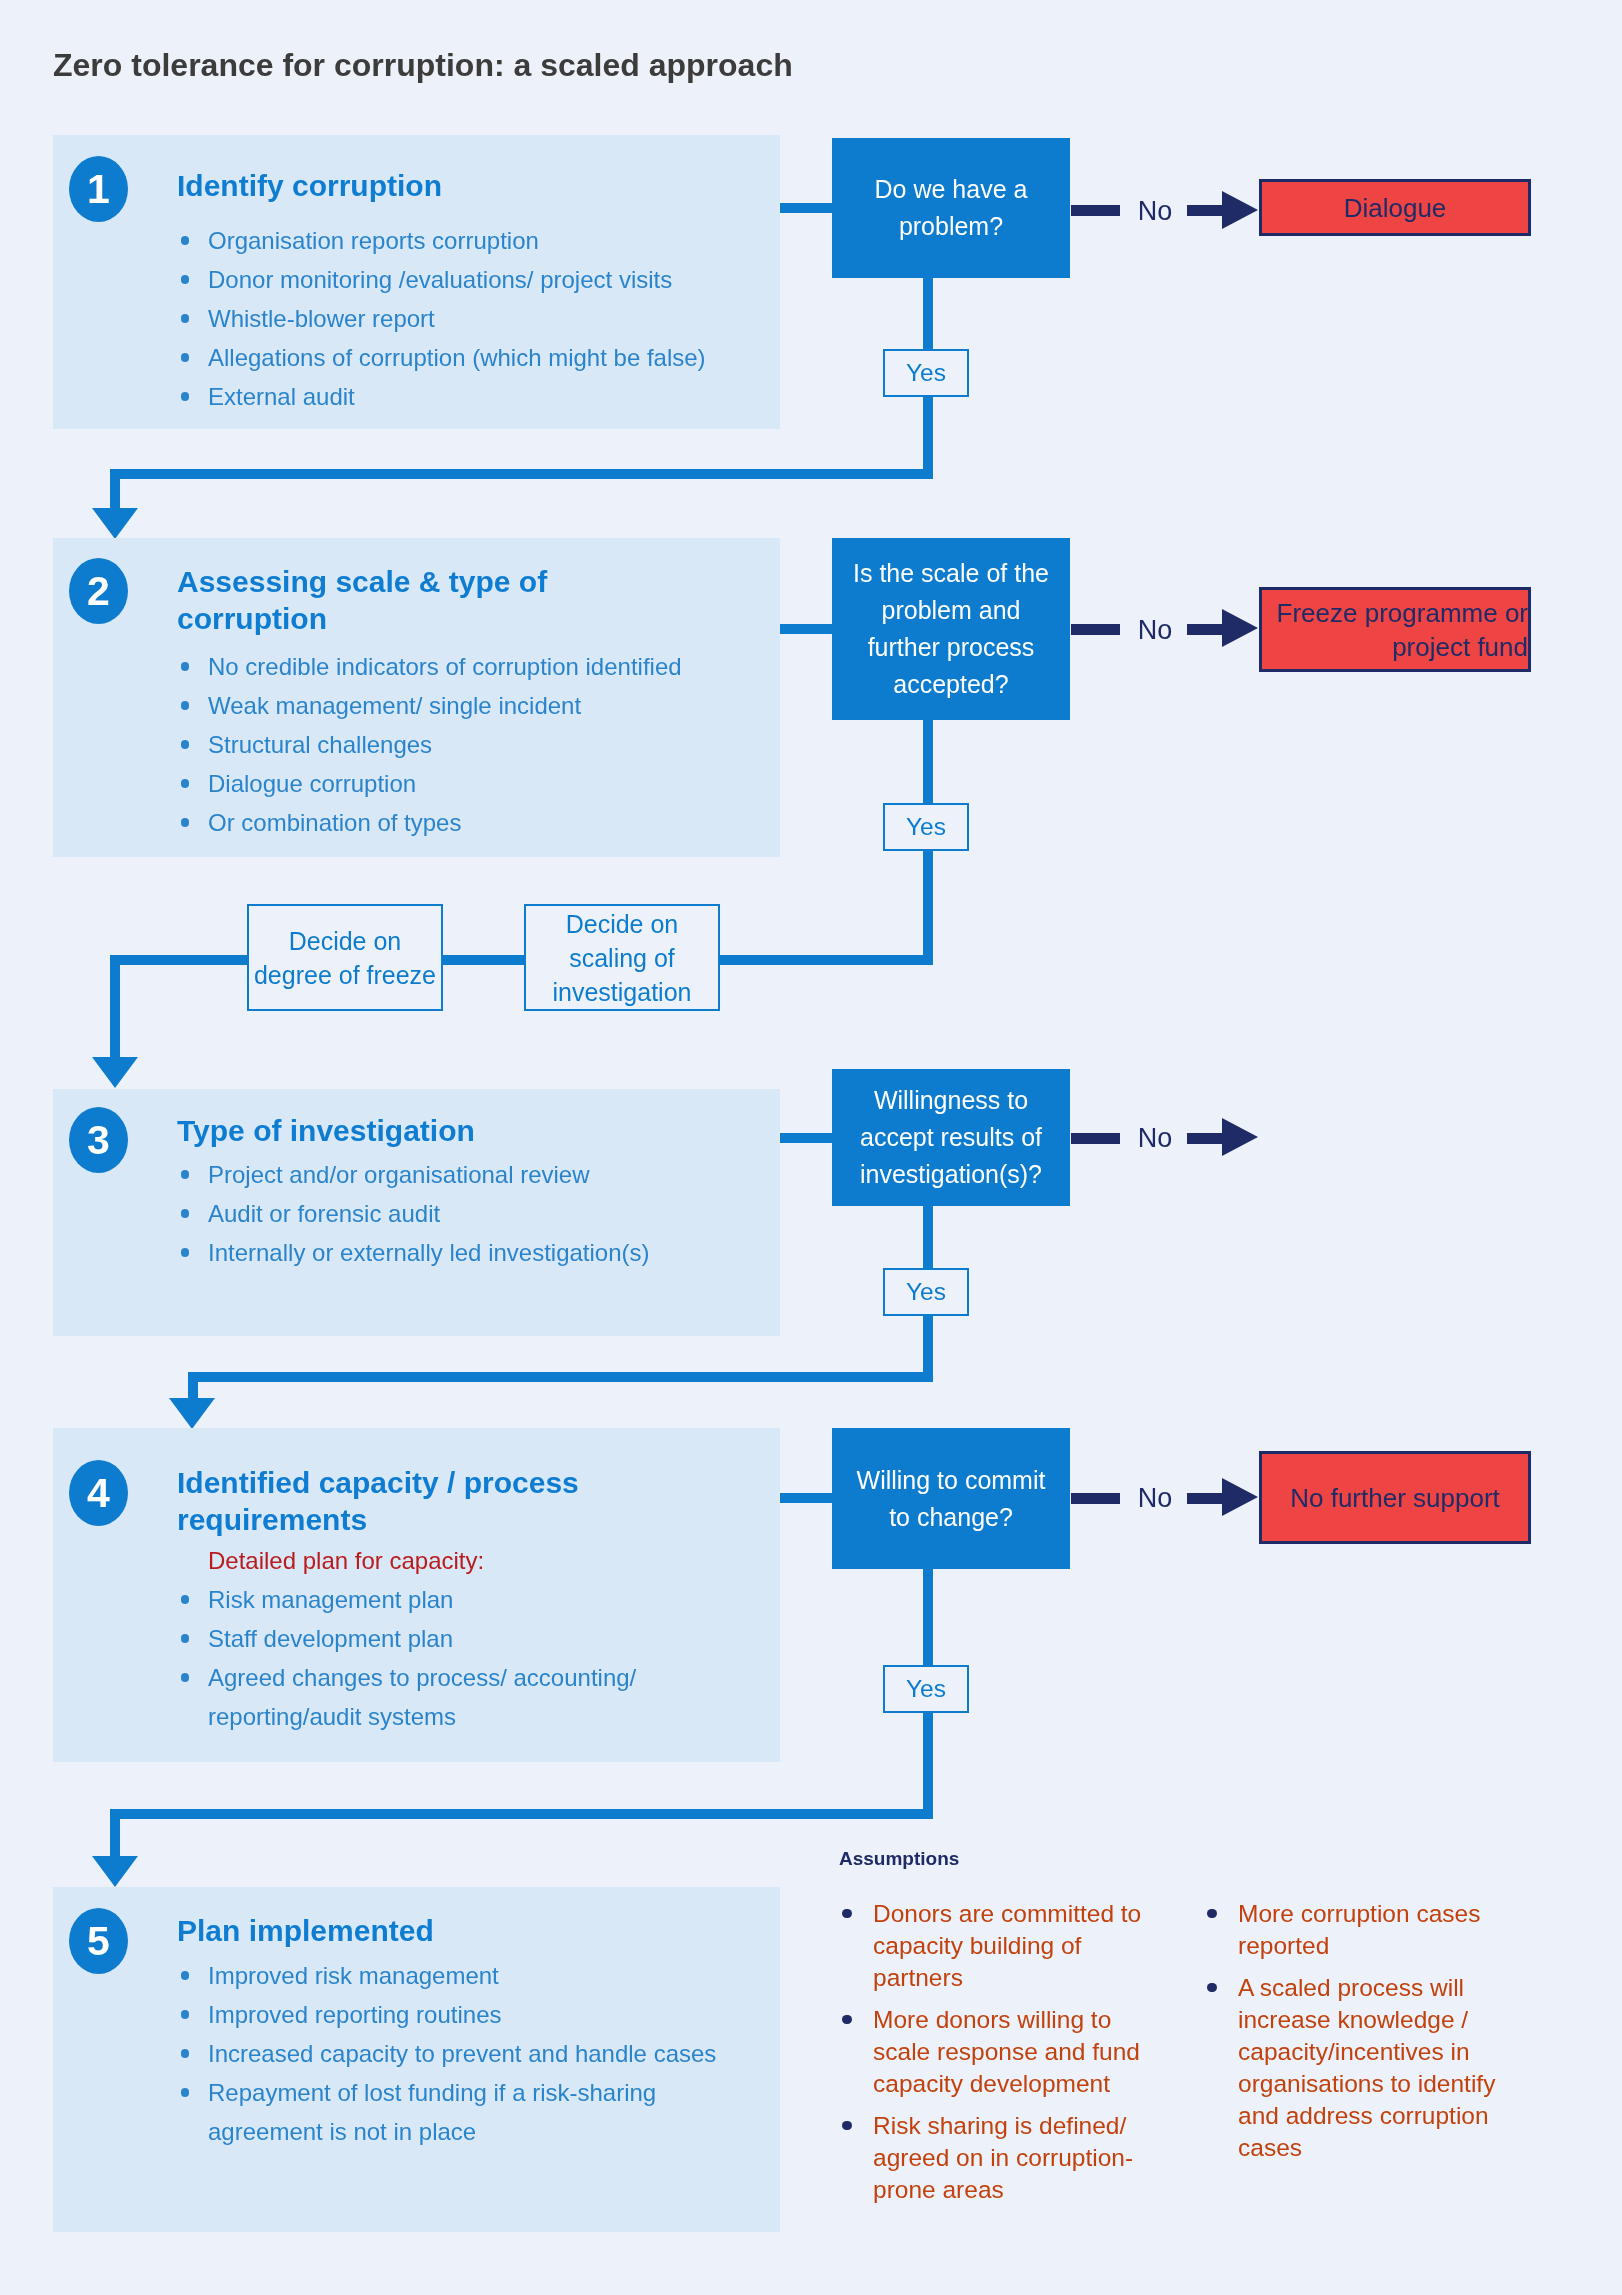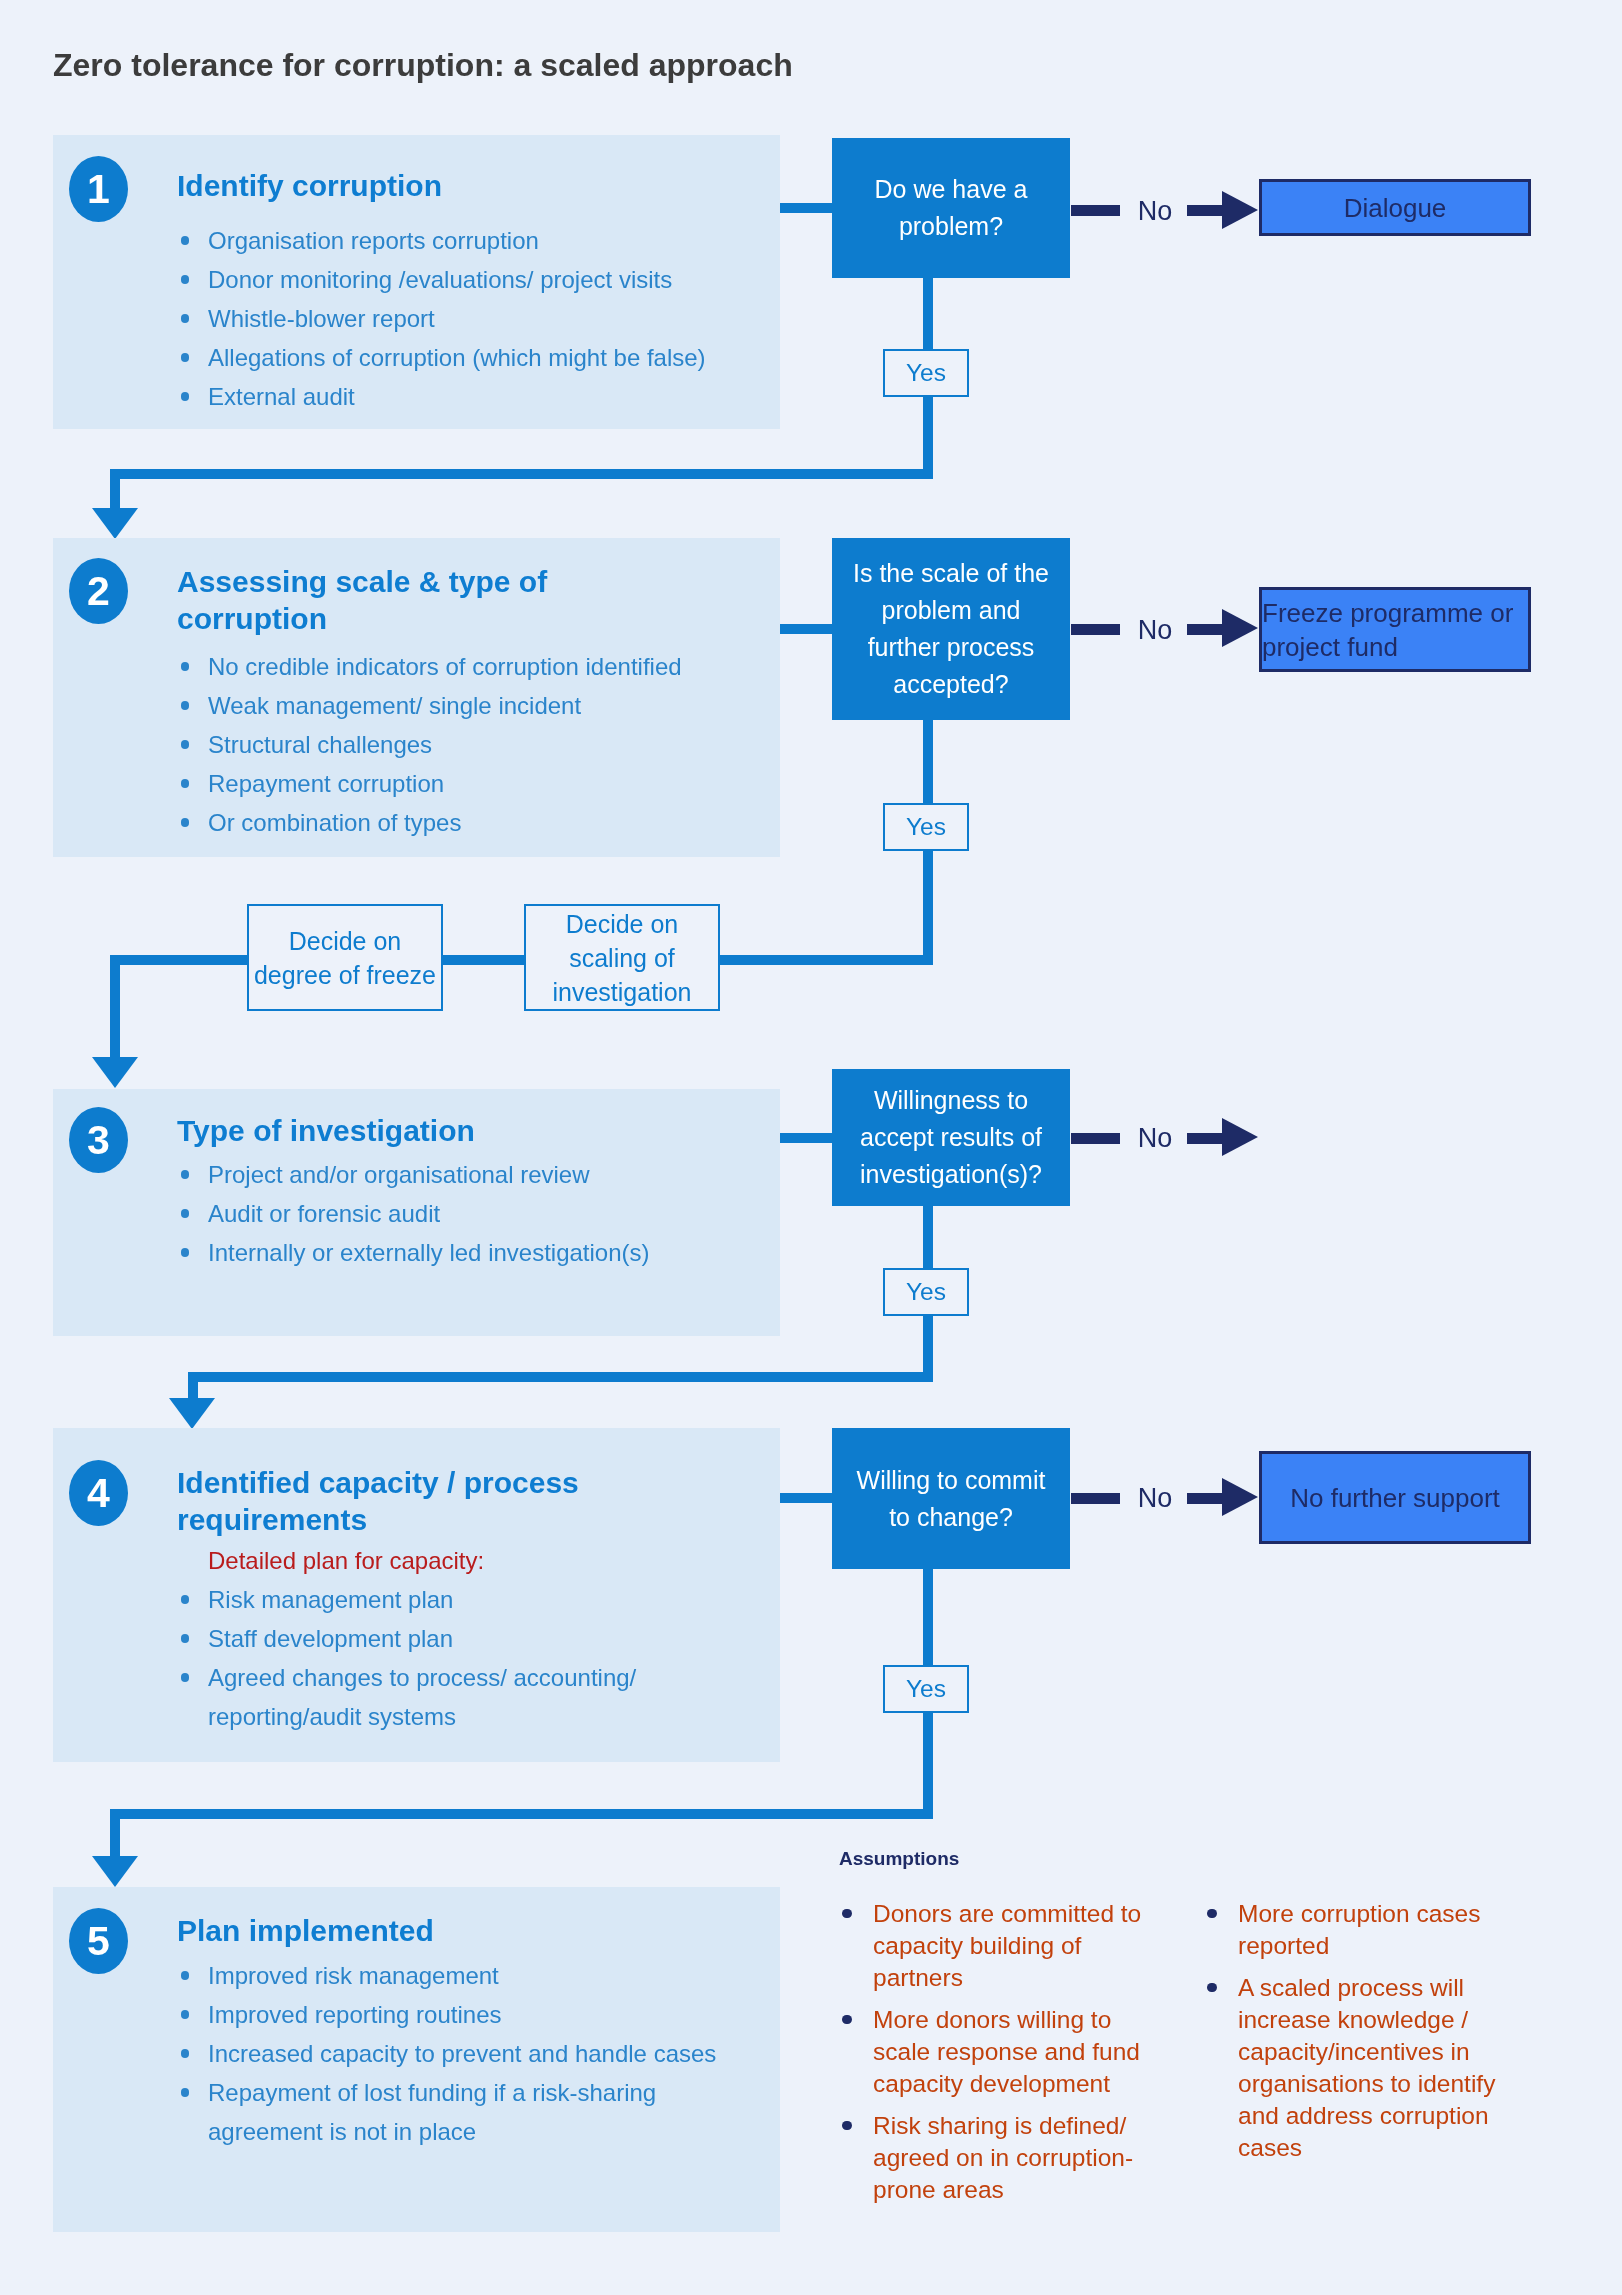--- a/index.html
+++ b/index.html
@@ -34,21 +34,21 @@
     position:absolute;left:208px;color:#b91c1c;font-size:24px;line-height:39px;margin:0;
   }
   .decision{
     position:absolute;left:832px;width:238px;background:#0d7cce;color:#ffffff;
     font-size:25px;line-height:37px;display:flex;align-items:center;justify-content:center;
     text-align:center;padding:0 12px;box-sizing:border-box;
   }
   .result{
     position:absolute;left:1259px;width:272px;border:3.4px solid #1e2b66;color:#1e2b66;
     font-size:26px;line-height:34px;display:flex;align-items:center;justify-content:center;
-    text-align:left;box-sizing:border-box;background:#3b82f6;
+    text-align:right;box-sizing:border-box;background:#ef4444;
   }
   .yesbox{
     position:absolute;left:883px;width:86px;height:48px;border:2.5px solid #0d7cce;
     background:#edf2fa;color:#0d7cce;font-size:24.5px;
     display:flex;align-items:center;justify-content:center;box-sizing:border-box;
   }
   .decide{
     position:absolute;top:904px;width:196px;height:107px;border:2.5px solid #0d7cce;
     background:#edf2fa;color:#0d7cce;font-size:25px;line-height:34px;
     display:flex;align-items:center;justify-content:center;text-align:center;box-sizing:border-box;
@@ -114,21 +114,21 @@
   <div class="bline" style="left:110px;top:469px;width:10px;height:42px;"></div>
   <div class="arr-down" style="left:92px;top:508px;"></div>
 
   <div class="stepbox" style="top:538px;height:319px;"></div>
   <div class="badge" style="top:558px;">2</div>
   <div class="steptitle" style="top:563px;width:448px;">Assessing scale &amp; type of corruption</div>
   <ul class="bullets" style="top:647px;width:585px;">
     <li>No credible indicators of corruption identified</li>
     <li>Weak management/ single incident</li>
     <li>Structural challenges</li>
-    <li>Repayment corruption</li>
+    <li>Dialogue corruption</li>
     <li>Or combination of types</li>
   </ul>
 
   <div class="bline" style="left:780px;top:624px;width:52px;height:10px;"></div>
   <div class="decision" style="top:538px;height:182px;">Is the scale of the problem and further process accepted?</div>
 
   <div class="nline" style="left:1071px;top:624px;width:49px;height:11px;"></div>
   <div class="no-label" style="left:1155px;top:630px;">No</div>
   <div class="nline" style="left:1187px;top:624px;width:35px;height:11px;"></div>
   <div class="arr-right" style="left:1222px;top:609px;"></div>

